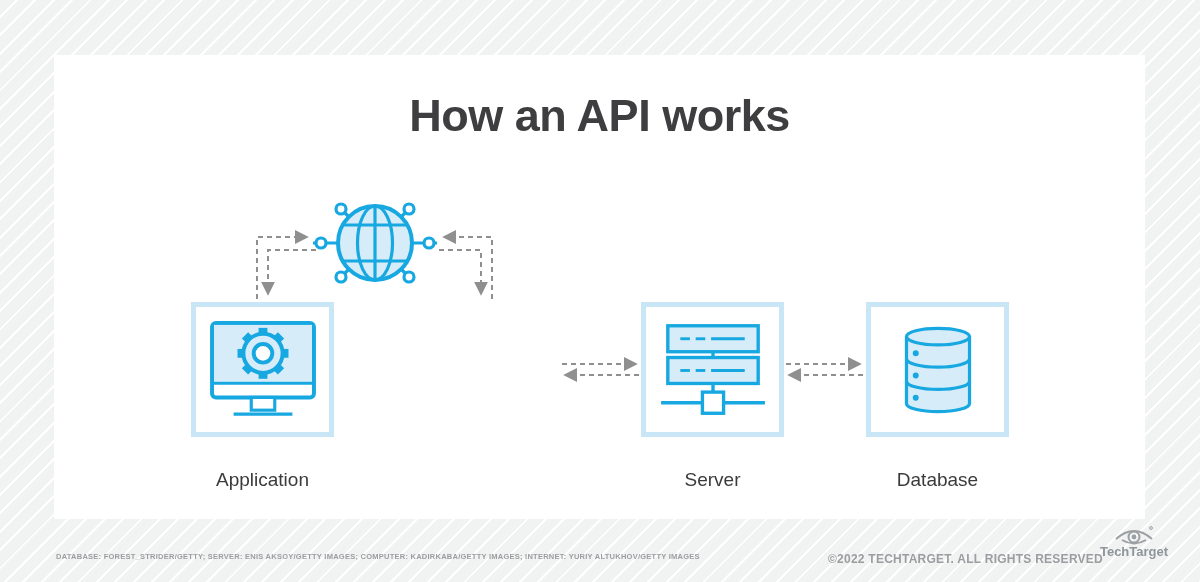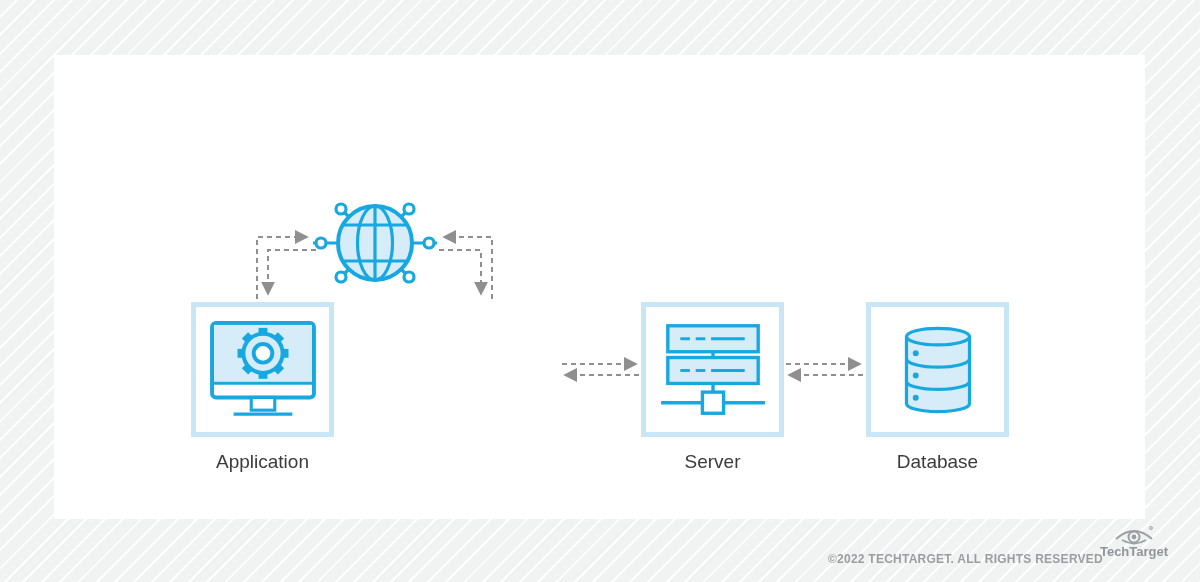--- a/index.html
+++ b/index.html
@@ -23,21 +23,21 @@
   }
   .globe-svg{position:absolute;left:303px;top:195px;}
   .arrows-svg{position:absolute;left:0;top:0;pointer-events:none;}
   .node{position:absolute;top:302px;width:143px;}
   .node-box{
     box-sizing:border-box;width:143px;height:135px;
     border:5px solid #c9e6f6;background:#ffffff;
     display:flex;align-items:center;justify-content:center;
   }
   .node-label{
-    margin-top:14px;text-align:center;font-size:19px;color:#3b3b3d;
+    margin-top:32px;text-align:center;font-size:19px;color:#3b3b3d;
   }
   .node-app{left:191px;} .node-api{left:417px;}
   .node-server{left:641px;} .node-db{left:866px;}
   .footer-credits{
     position:absolute;left:56px;top:552px;
     font-size:7.5px;font-weight:bold;color:#9b9ea0;letter-spacing:0.25px;
   }
   .footer-copyright{
     position:absolute;right:97px;top:552px;
     font-size:12px;font-weight:bold;color:#9b9ea0;letter-spacing:0.25px;
@@ -48,20 +48,21 @@
   }
   .brand-word{font-size:13px;font-weight:bold;color:#8f959a;margin-top:-2px;}
 </style>
 </head>
 <body>
 
 <div class="stage">
 
   <div class="card"></div>
 
+  <h1 class="title">How an API works</h1>
 
 
   <svg class="globe-svg" width="144" height="96" viewBox="0 0 144 96">
     <g stroke="#17a8e1" fill="none">
       <line x1="10" y1="48" x2="134" y2="48" stroke-width="3.2"></line>
       <line x1="94" y1="26" x2="106" y2="14" stroke-width="3.2"></line>
       <line x1="50" y1="26" x2="38" y2="14" stroke-width="3.2"></line>
       <line x1="94" y1="70" x2="106" y2="82" stroke-width="3.2"></line>
       <line x1="50" y1="70" x2="38" y2="82" stroke-width="3.2"></line>
       <circle cx="72" cy="48" r="37" fill="#d6ecf9" stroke-width="4"></circle>
@@ -153,20 +154,21 @@
           <line x1="58" y1="52.5" x2="93" y2="52.5"></line>
         </g>
         <line x1="6" y1="86" x2="49" y2="86" stroke="#17a8e1" stroke-width="3.5"></line>
         <line x1="71" y1="86" x2="114" y2="86" stroke="#17a8e1" stroke-width="3.5"></line>
         <rect x="49" y="75" width="22" height="22" fill="#ffffff" stroke="#17a8e1" stroke-width="3.5"></rect>
       </svg>
     </div>
     <div class="node-label">Server</div>
   </div>
 
+  <div class="footer-credits">DATABASE: FOREST_STRIDER/GETTY; SERVER: ENIS AKSOY/GETTY IMAGES; COMPUTER: KADIRKABA/GETTY IMAGES; INTERNET: YURIY ALTUKHOV/GETTY IMAGES</div>
   <div class="footer-copyright">©2022 TECHTARGET. ALL RIGHTS RESERVED</div>
 
   <div class="brand">
     <svg width="42" height="22" viewBox="0 0 42 22">
       <g stroke="#9aa0a3" fill="none" stroke-width="2">
         <path d="M3,15 Q21,-1 39,15"></path>
         <path d="M9,16 Q21,23 33,16"></path>
         <circle cx="21" cy="13" r="5.5"></circle>
       </g>
       <circle cx="21" cy="13" r="2.4" fill="#9aa0a3"></circle>

